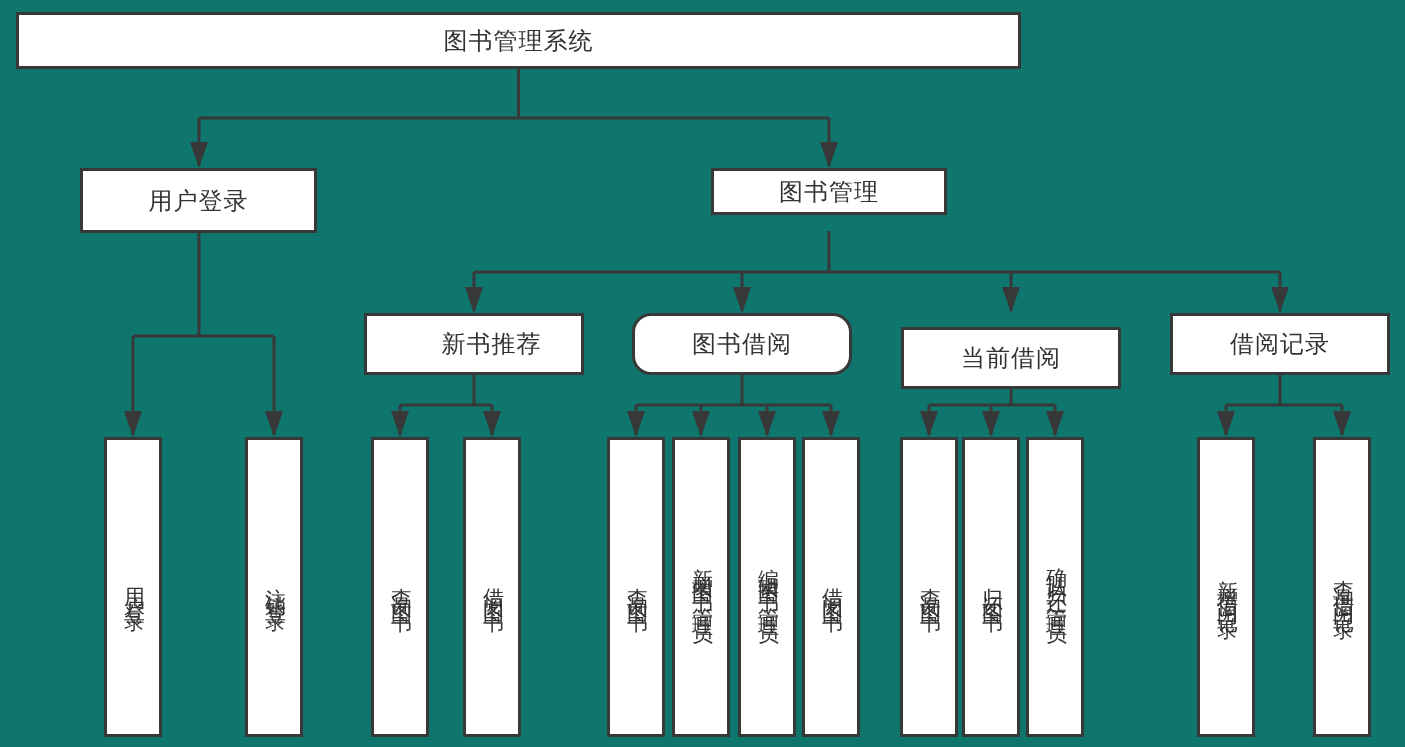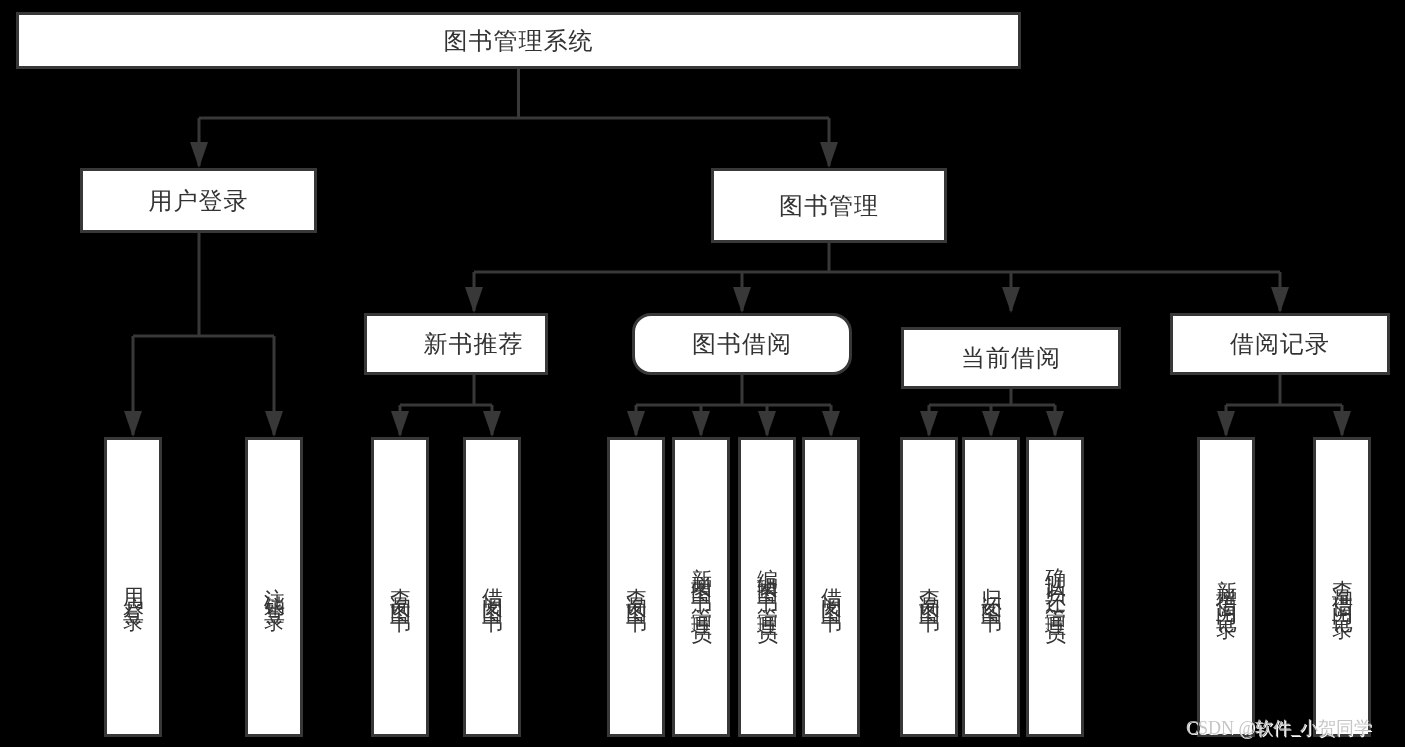--- a/index.html
+++ b/index.html
@@ -1,22 +1,22 @@
 <!DOCTYPE html>
 <html><head>
 <meta charset="utf-8">
 <style>
   html, body { margin: 0; padding: 0; background: #ffffff; }
   .stage {
     position: relative;
     width: 1405px;
     height: 747px;
-    background: #000000;
+    background: #0f766e;
     overflow: hidden;
-    font-family: Liberation Serif, serif;
+    font-family: Liberation Mono, monospace;
     color: #333333;
   }
   .connectors {
     position: absolute;
     left: 0; top: 0;
     width: 1405px; height: 747px;
     z-index: 1;
   }
   .box {
     position: absolute;
@@ -96,23 +96,23 @@
       <polygon points="982,411 1000,411 991,437"></polygon>
       <polygon points="1046,411 1064,411 1055,437"></polygon>
       <polygon points="1217,411 1235,411 1226,437"></polygon>
       <polygon points="1333,411 1351,411 1342,437"></polygon>
     </g>
   </svg>
 
   <div class="box" style="left:16px; top:12px; width:1005px; height:57px;">图书管理系统</div>
 
   <div class="box" style="left:80px; top:168px; width:237px; height:65px;">用户登录</div>
-  <div class="box" style="left:711px; top:168px; width:236px; height:75px;">图书管理</div>
+  <div class="box" style="left:711px; top:168px; width:236px; height:47px;">图书管理</div>
 
-  <div class="box" style="left:364px; top:313px; width:184px; height:62px;padding-left:35px;">新书推荐</div>
+  <div class="box" style="left:364px; top:313px; width:220px; height:62px;padding-left:35px;">新书推荐</div>
   <div class="box" style="left:632px; top:313px; width:220px; height:62px;border-radius:19px;">图书借阅</div>
   <div class="box" style="left:901px; top:313px; width:220px; height:62px;margin-top:14px;">当前借阅</div>
   <div class="box" style="left:1170px; top:313px; width:220px; height:62px;">借阅记录</div>
 
   <div class="leaf" style="left:104px;">
     <span class="vtext">用户登录</span>
   </div>
   <div class="leaf" style="left:245px;">
     <span class="vtext">注销登录</span>
   </div>
@@ -147,15 +147,14 @@
     <span class="vtext">确认归还（管理员）</span>
   </div>
 
   <div class="leaf" style="left:1197px;">
     <span class="vtext">新增借阅记录</span>
   </div>
   <div class="leaf" style="left:1313px;">
     <span class="vtext">查询借阅记录</span>
   </div>
 
-  <div class="watermark">CSDN @软件_小贺同学</div>
 
 </div>
 
 </body></html>

